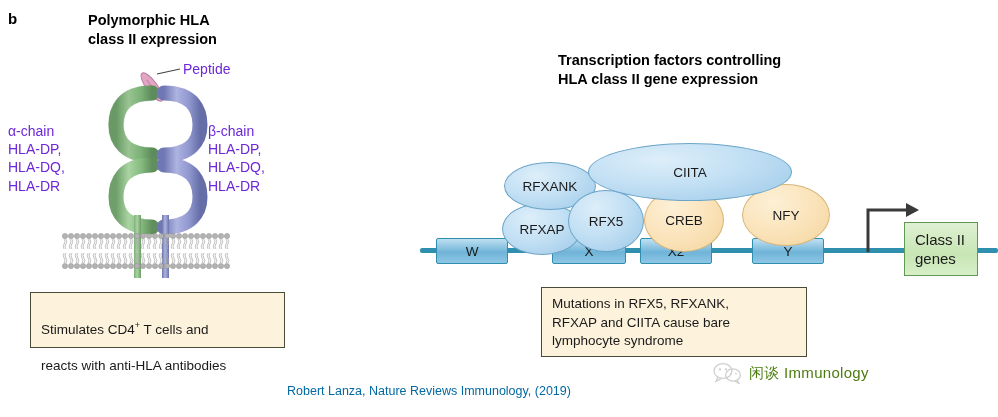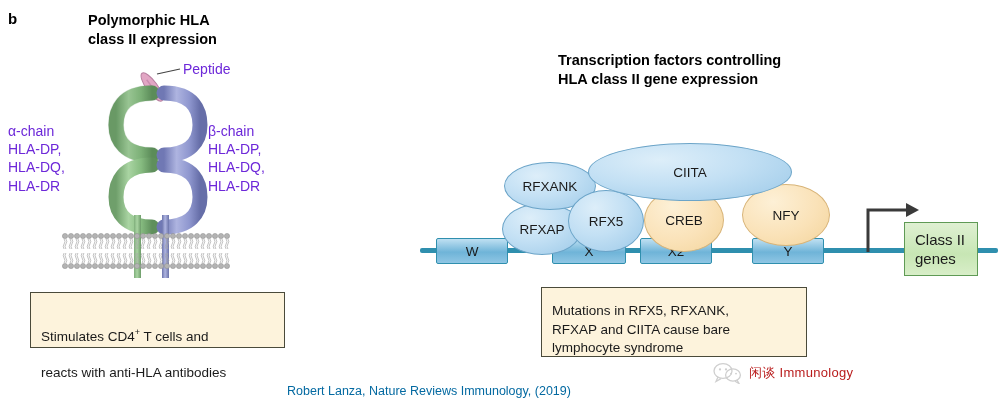--- a/index.html
+++ b/index.html
@@ -29,21 +29,21 @@
   
   .lbl{font-size:14px;line-height:1.3;color:#6d28d9;white-space:pre-line;}
 
   
   .caption-box{
     background:#fdf3dc;
     border:1px solid #4a4a3a;
     font-size:13.5px;
     line-height:1.38;
     color:#1a1a1a;
-    padding:14px 10px 8px 10px;
+    padding:7px 10px 8px 10px;
     box-sizing:border-box;
     white-space:pre-line;
   }
 
   
   .membrane{left:62px;top:231px;width:168px;height:40px;}
   .chain-stalk{width:7px;background:linear-gradient(90deg,#7fae7b,#a9d4a2 45%,#6d9c69);}
 
   
   .dna-line{
@@ -89,21 +89,21 @@
   
   .citation{
     left:287px;top:384px;
     font-size:12.5px;color:#0369a1;
   }
   .watermark{
     left:712px;top:362px;
     display:flex;align-items:center;gap:7px;
     color:#c9c9c9;
   }
-  .wm-text{font-size:13px;color:#b91c1c;letter-spacing:.3px;}
+  .wm-text{font-size:15px;color:#4d7c0f;letter-spacing:.3px;}
 </style>
 </head>
 <body>
 
 <div class="fig">
 
   <div class="abs panel-letter">b</div>
 
   <div class="abs title title-left">Polymorphic HLA
 class II expression</div>

